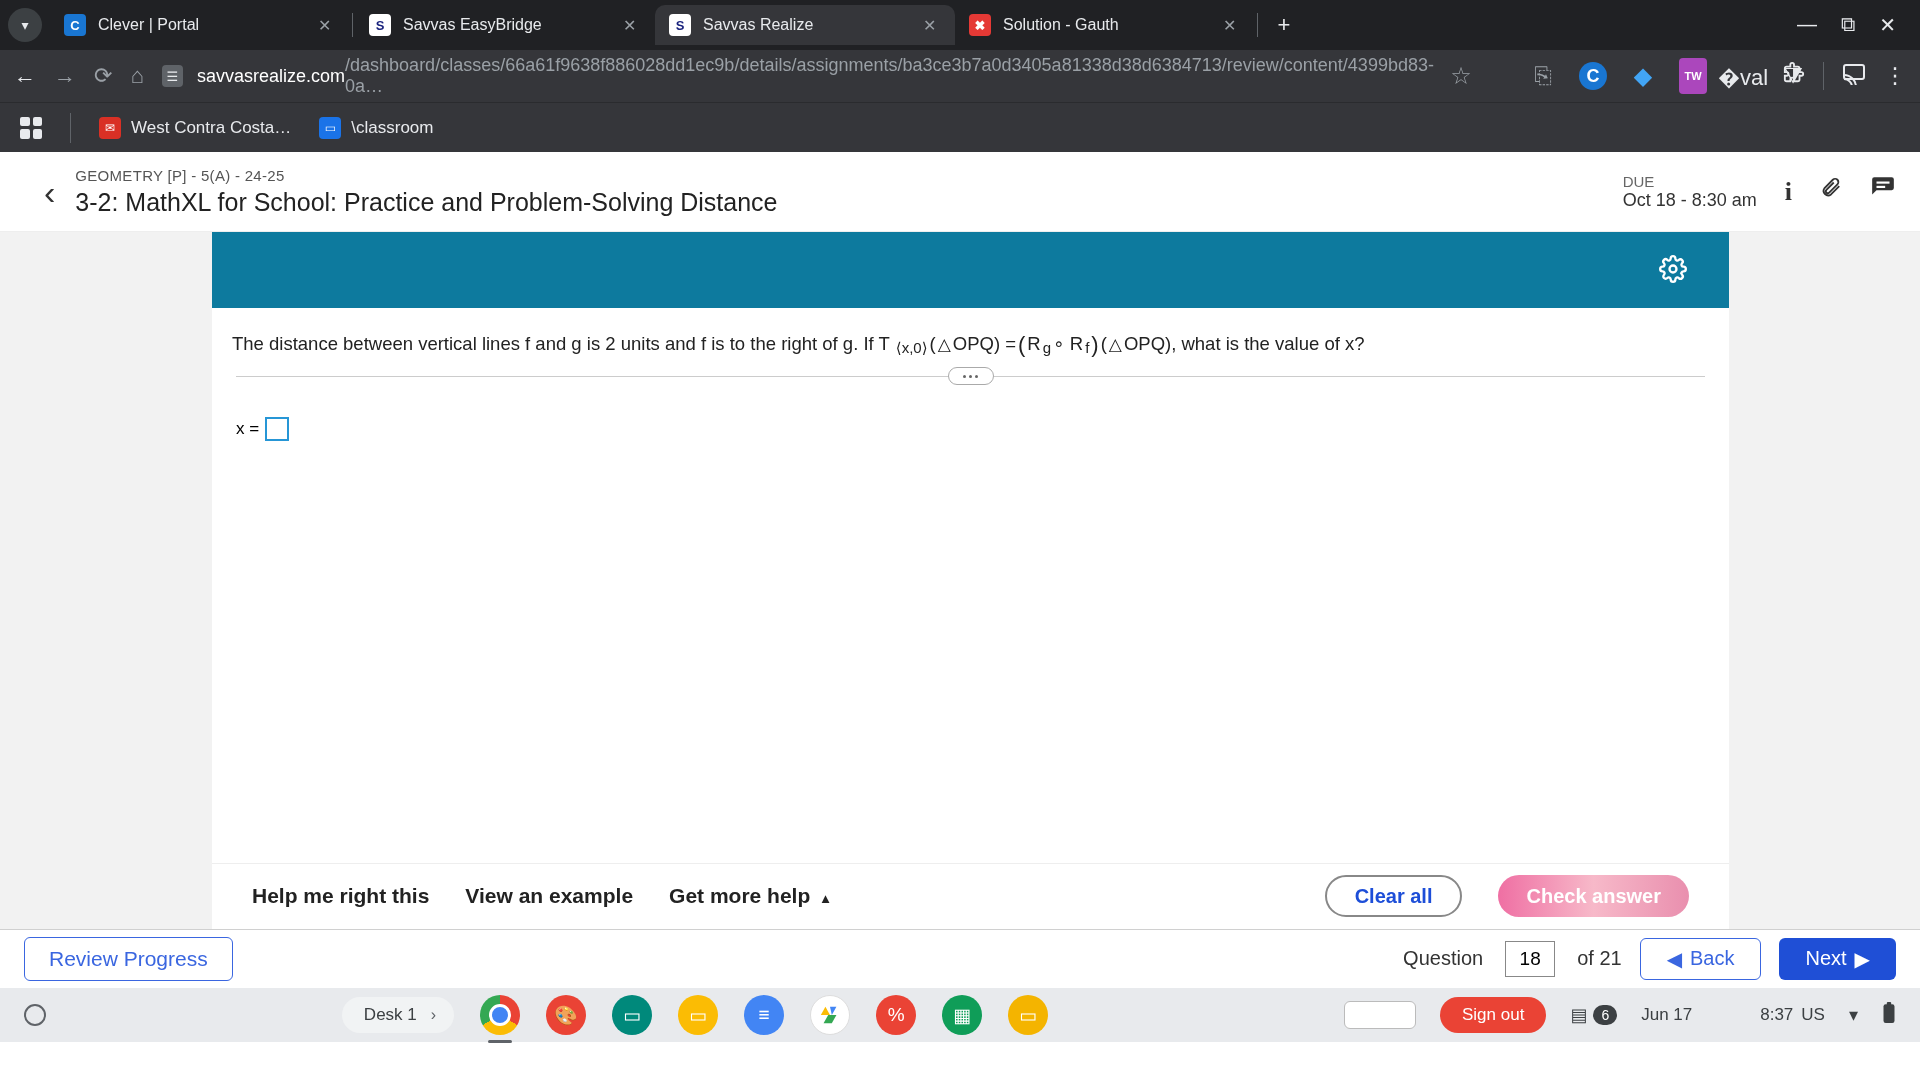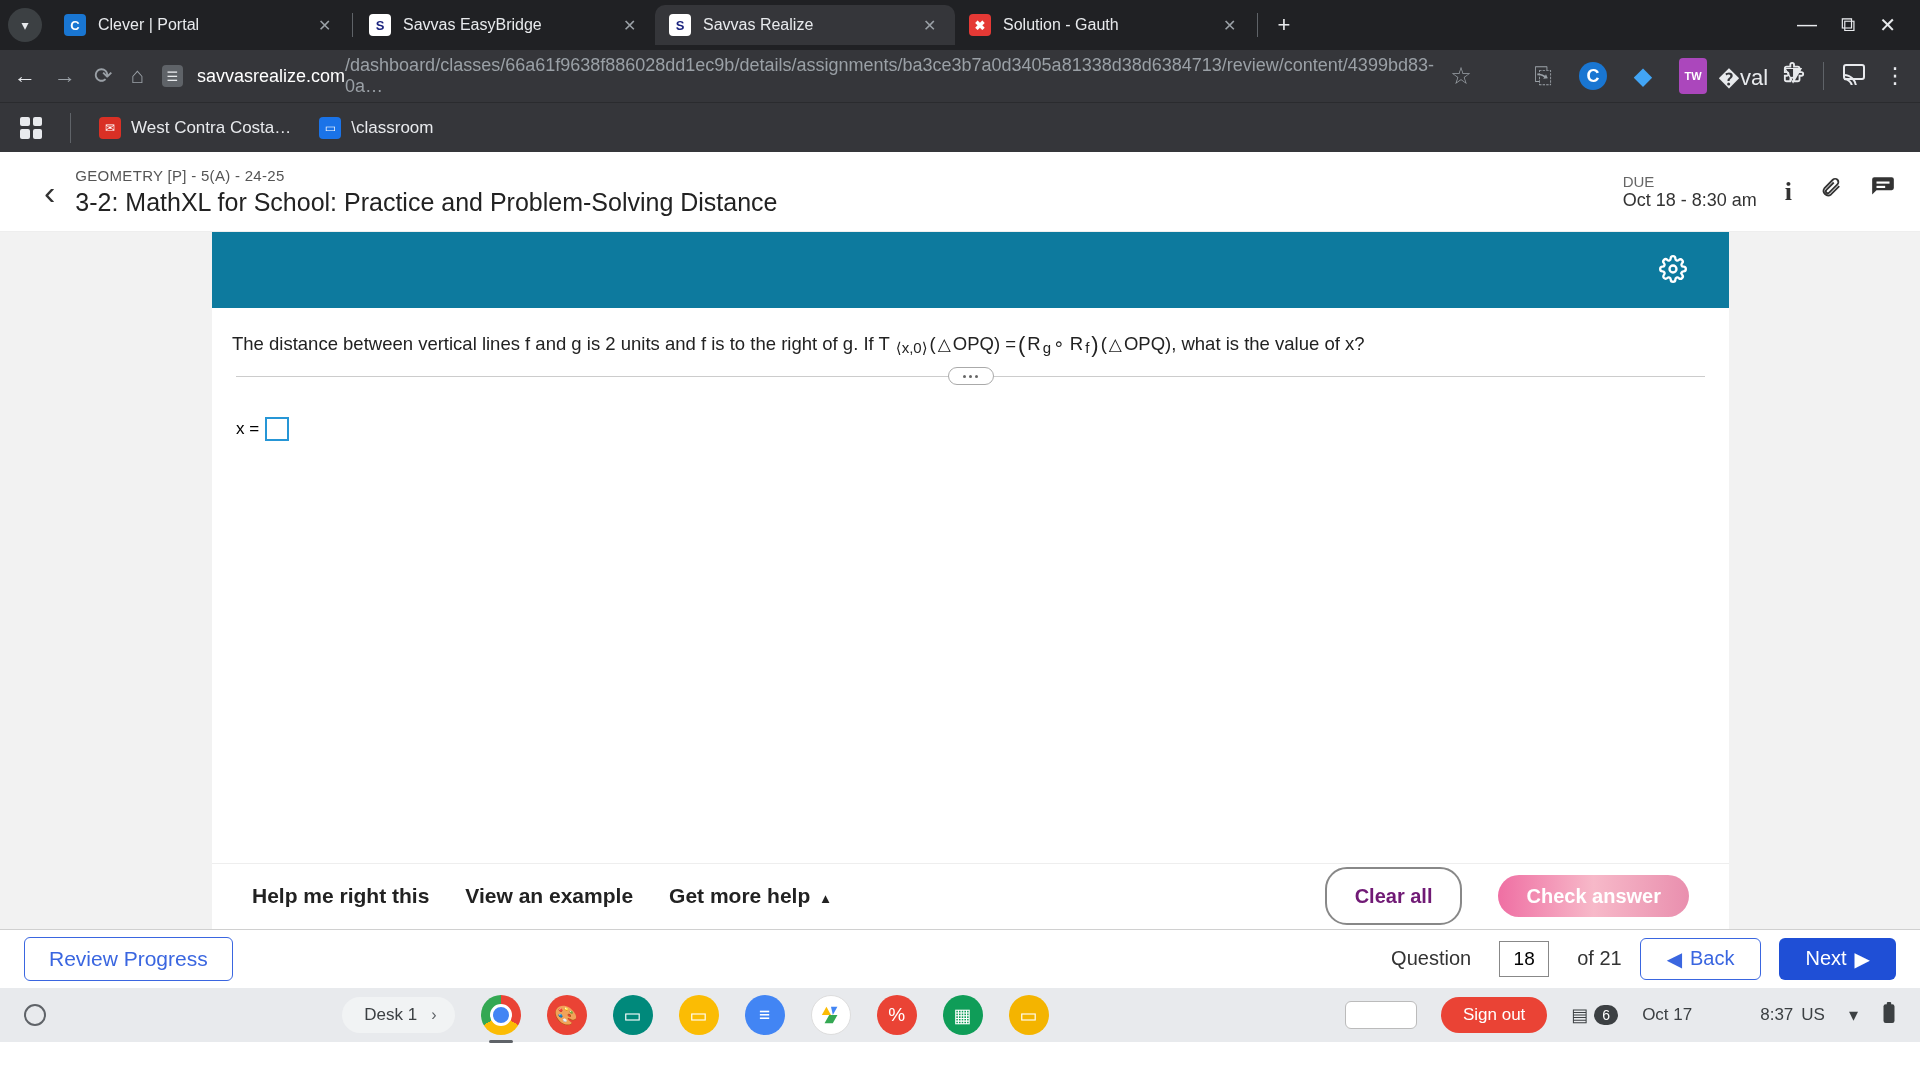--- a/index.html
+++ b/index.html
@@ -63,29 +63,29 @@
   .hr-container{position:relative; margin:6px 24px 0 24px;}
   .hr-line{height:1px;background:#ccc;}
   .ellipsis-pill{position:absolute; left:50%; top:-9px; transform:translateX(-50%); width:46px;height:18px;background:#fff;border:1px solid #aaa;border-radius:10px;display:flex;align-items:center;justify-content:center;gap:3px;}
   .ellipsis-pill span{width:3px;height:3px;background:#666;border-radius:50%;}
 
   .answer-row { padding:40px 0 0 24px; font-size:17px; display:flex; align-items:center; gap:6px;}
   .answer-box { width:24px; height:24px; border:2px solid #2696d6; background:#fff; }
 
   .help-bar { margin-top:auto; height:66px; display:flex; align-items:center; padding:0 40px; gap:36px; font-size:21px; font-weight:600; color:#222; border-top:1px solid #eee;}
   .help-bar .spacer{flex:1;}
-  .pill-btn { height:58px; padding:0 28px; border:2px solid #888; border-radius:22px; display:flex;align-items:center;font-size:20px;font-weight:600;color:#701a75;background:#fff;}
+  .pill-btn { height:42px; padding:0 28px; border:2px solid #888; border-radius:22px; display:flex;align-items:center;font-size:20px;font-weight:600;color:#1d4ed8;background:#fff;}
   .check-btn { height:42px; padding:8px 28px; border:none; border-radius:22px; background:linear-gradient(90deg,#ef6fa3,#f7b9c9,#e98fae); color:#fff; font-size:20px; font-weight:600;}
   .morehelp-caret{font-size:14px; margin-left:6px;}
 
   
   .nav-bar { height:60px; display:flex; align-items:center; padding:0 24px; background:#fff; border-top:1px solid #d0d0d0; gap:18px;}
   .review-btn { border:1.5px solid #3a66e0; color:#3a66e0; background:#fff; height:44px; padding:0 24px; border-radius:6px; font-size:21px; font-weight:500;}
   .nav-bar .spacer{flex:1;}
-  .qnum { font-size:20px; color:#333; display:flex; align-items:center; gap:28px;}
+  .qnum { font-size:20px; color:#333; display:flex; align-items:center; gap:22px;}
   .qnum input{width:50px;height:36px;border:1px solid #888;text-align:center;font-size:19px;}
   .back-btn { border:1.5px solid #3a66e0; color:#3a66e0; background:#fff; height:42px; padding:0 26px; border-radius:6px; font-size:20px; font-weight:500; display:flex;align-items:center;gap:8px;}
   .next-btn { border:none; background:#1f4fd6; color:#fff; height:42px; padding:0 26px; border-radius:6px; font-size:20px; font-weight:500; display:flex;align-items:center;gap:8px;}
 
   
   .shelf { height:54px; background:#e8eaed; display:flex; align-items:center; padding:0 24px; gap:18px;}
   .shelf .launcher{width:22px;height:22px;border:2px solid #5f6368;border-radius:50%;}
   .desk-pill{margin-left:auto; display:flex;align-items:center; gap:14px; background:#f1f3f4;border-radius:22px;height:36px;padding:0 18px 0 22px;font-size:17px;color:#3c4043;}
   .desk-pill .chev{font-size:16px;color:#5f6368;}
   .shelf-icon{width:40px;height:40px;border-radius:50%;display:flex;align-items:center;justify-content:center;font-size:19px;color:#fff;}
@@ -321,21 +321,21 @@
     <span class="shelf-icon" style="background:#f4b400;">▭</span>
   </div>
 
   <div class="shelf-right">
     <span style="width:72px;height:28px;border:1px solid #bbb;border-radius:6px;background:#fff;"></span>
     <button class="signout">Sign out</button>
     <span style="display:flex;align-items:center;gap:6px;">
       <span style="font-size:18px;">▤</span>
       <span class="badge">6</span>
     </span>
-    <span>Oct 17</span>
+    <span>Jun 17</span>
     <span style="display:flex;align-items:center;gap:8px;margin-left:44px;">
       <span>8:37</span>
       <span>US</span>
     </span>
     <span class="wifi">▾</span>
     <span>
       <svg width="14" height="22" viewBox="0 0 12 20" fill="#3c4043">
           <rect x="1" y="2" width="10" height="17" rx="2"></rect>
           <rect x="4" y="0" width="4" height="3" rx="1"></rect>
         </svg>

